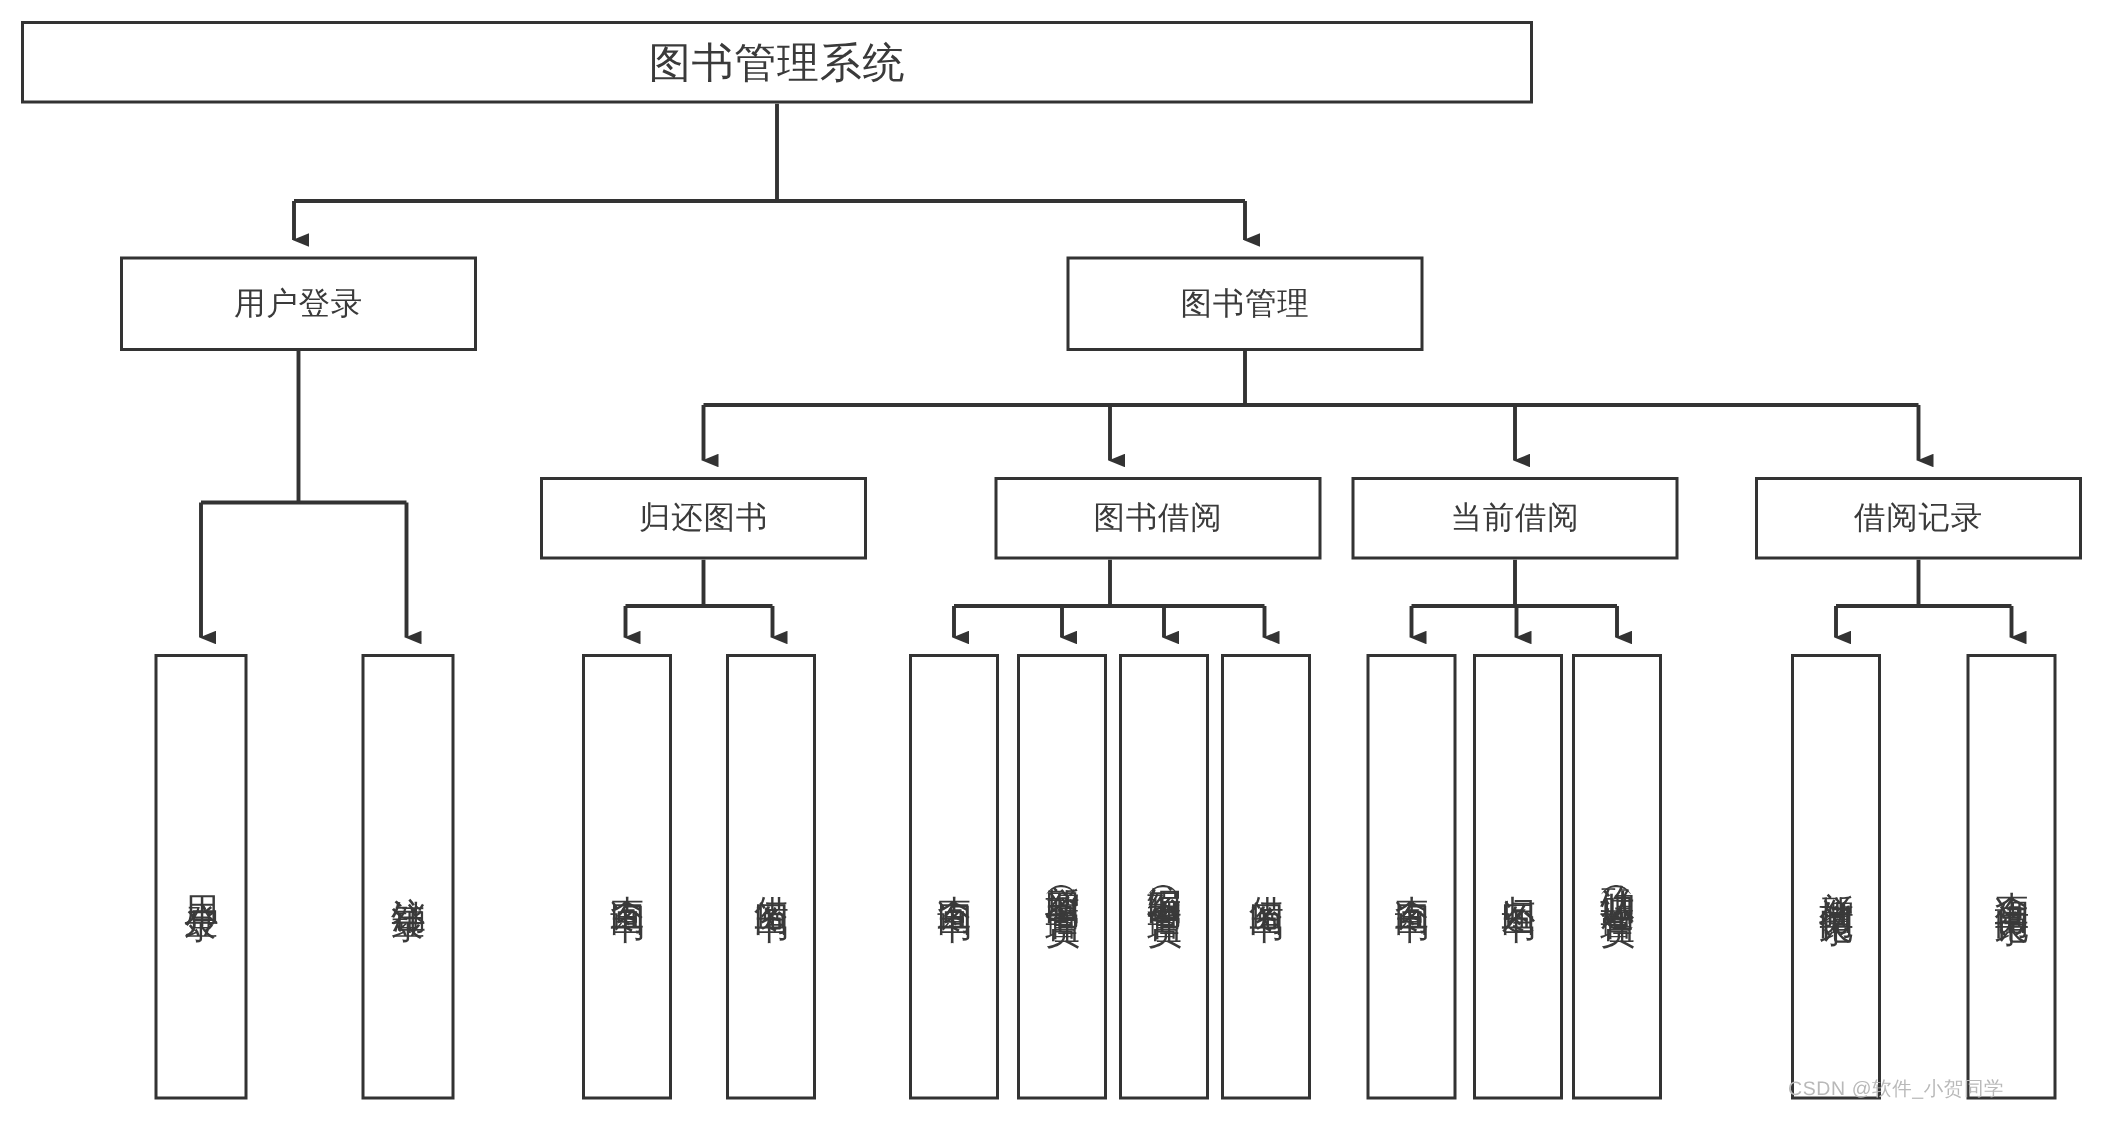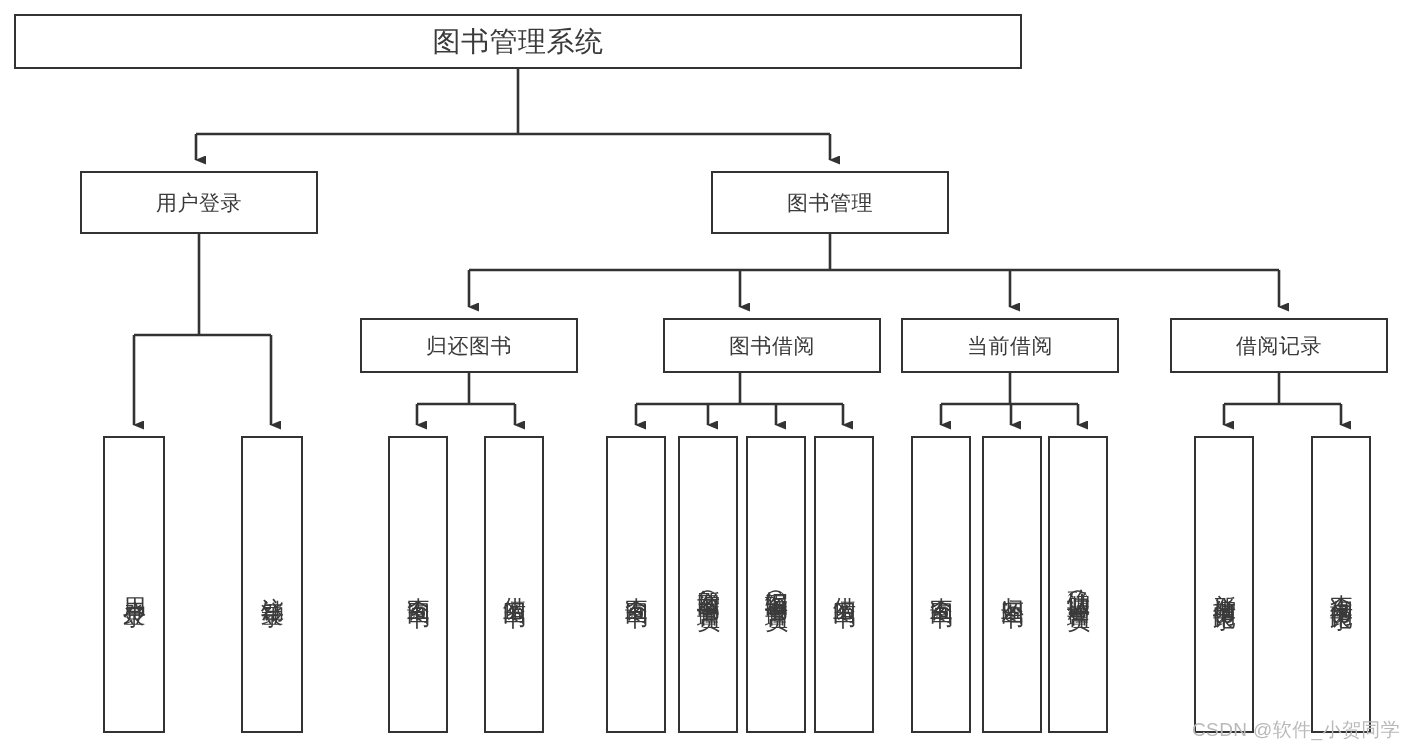--- a/index.html
+++ b/index.html
@@ -57,21 +57,21 @@
     writing-mode: vertical-rl;
     text-orientation: upright;
     font-size: 23px;
     line-height: 1.12;
     letter-spacing: 3px;
     max-height: 270px;
     white-space: nowrap;
   }
   .watermark {
     position: absolute;
-    font-size: 19px;
+    font-size: 13px;
     color: #b9b9b9;
     white-space: nowrap;
     letter-spacing: 0.4px;
   }
 </style>
 </head>
 <body>
 
 <div id="canvas">
 

